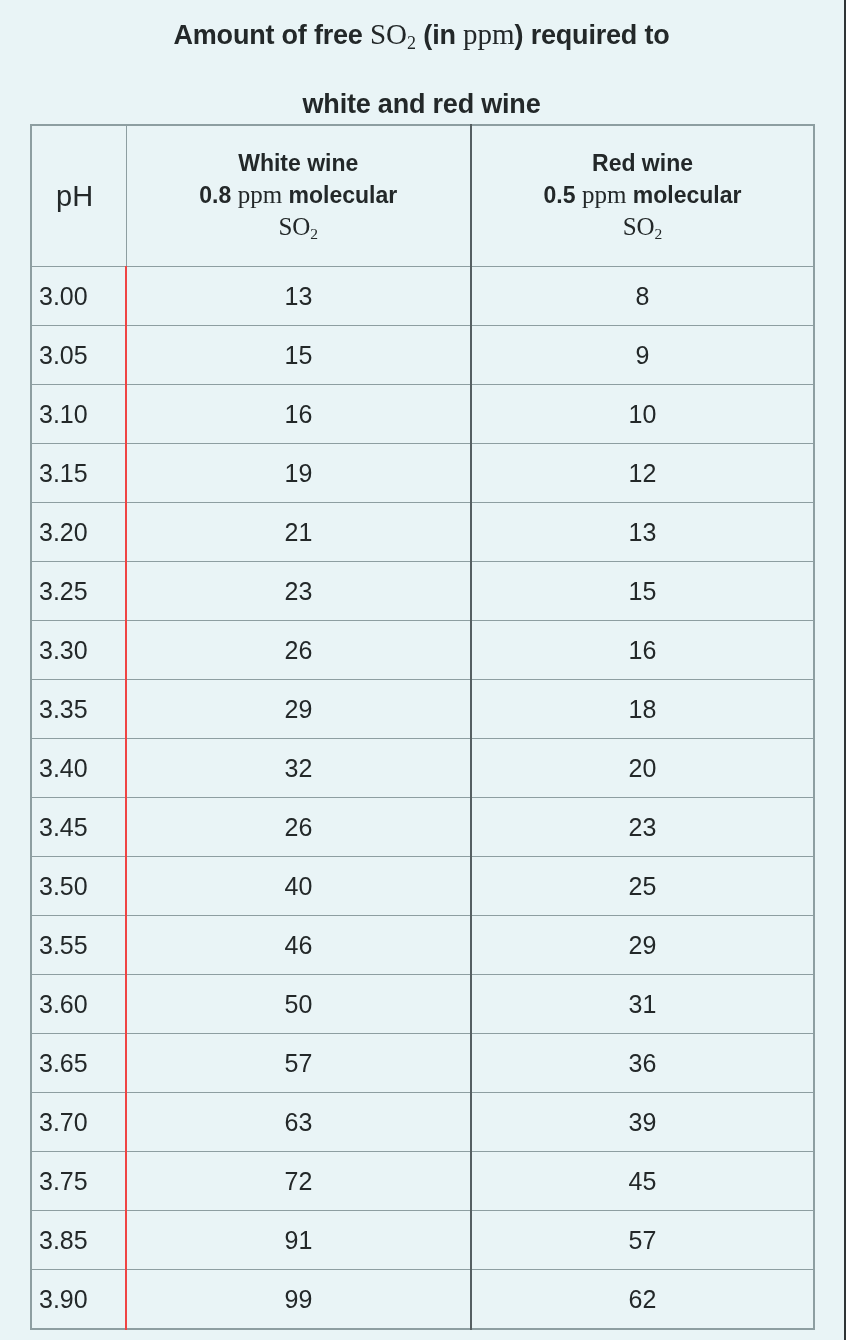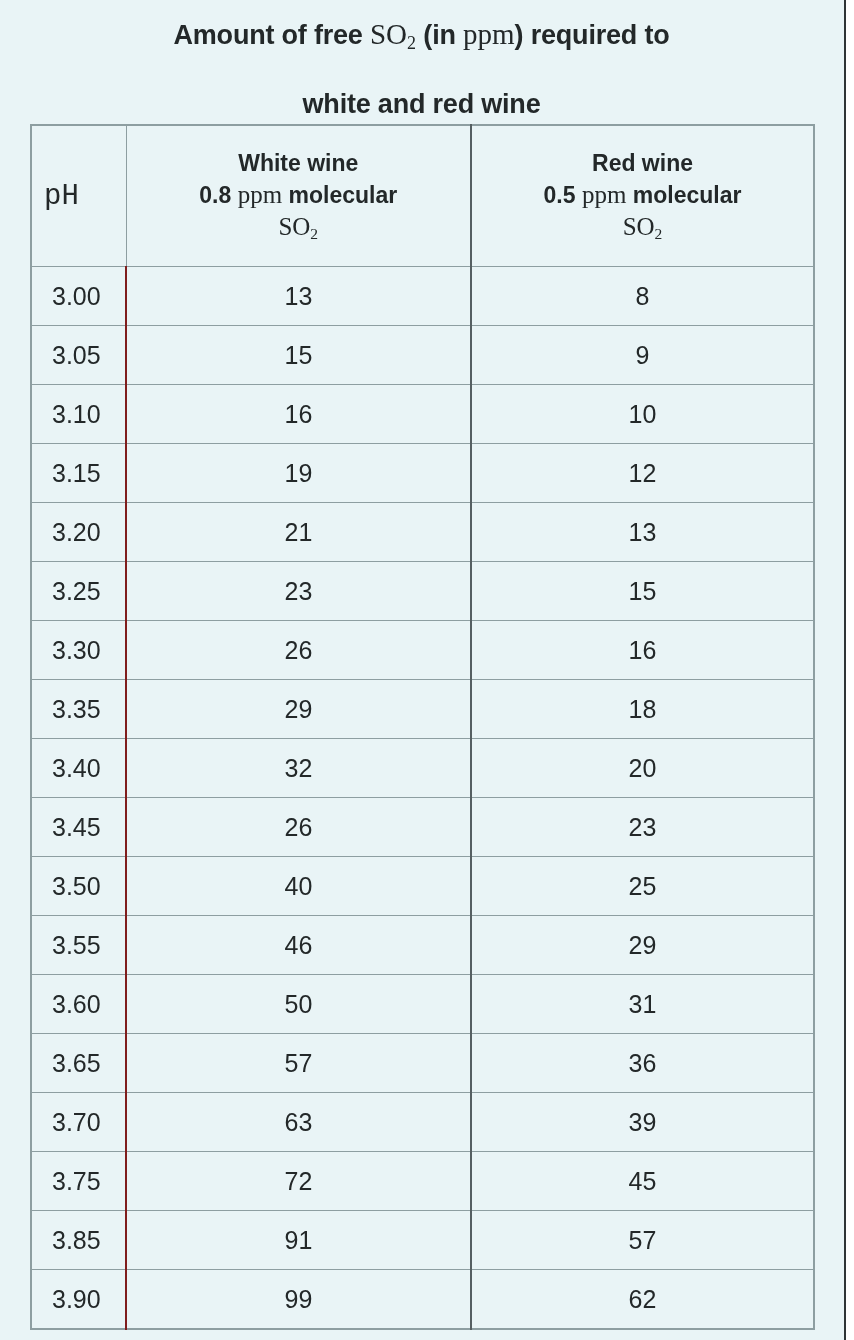--- a/index.html
+++ b/index.html
@@ -89,22 +89,22 @@
   }
 
   
   thead th {
     border-bottom: 2px solid #555f62;
     padding: 0;
     vertical-align: middle;
   }
   th.ph-head {
     text-align: left;
-    padding: 0 0 0 12px;
-    font-family: Liberation Mono, monospace;
+    padding: 0 0 0 24px;
+    font-family: Liberation Sans, sans-serif;
     font-weight: normal;
     font-size: 29px;
     height: 132px;
     border-right: 2px solid #555f62;
   }
   th.wine-head {
     text-align: center;
     font-family: "Liberation Sans", sans-serif;
     font-weight: bold;
     font-size: 23px;
@@ -120,22 +120,22 @@
   tbody td {
     height: 56px;
     font-family: "Liberation Sans", sans-serif;
     font-size: 25px;
     font-weight: normal;
     border-top: 2px solid #555f62;
     border-bottom: 2px solid #555f62;
   }
   tbody td.ph {
     text-align: left;
-    padding-left: 20px;
-    border-right: 2px solid #7f1d1d;
+    padding-left: 7px;
+    border-right: 2px solid #ef4444;
   }
   tbody td.val {
     text-align: center;
   }
   tbody td.val.white {
     border-right: 2px solid #555f62;
   }
   tbody tr:last-child td {
     border-bottom: 1px solid #8d9ea1;
   }

